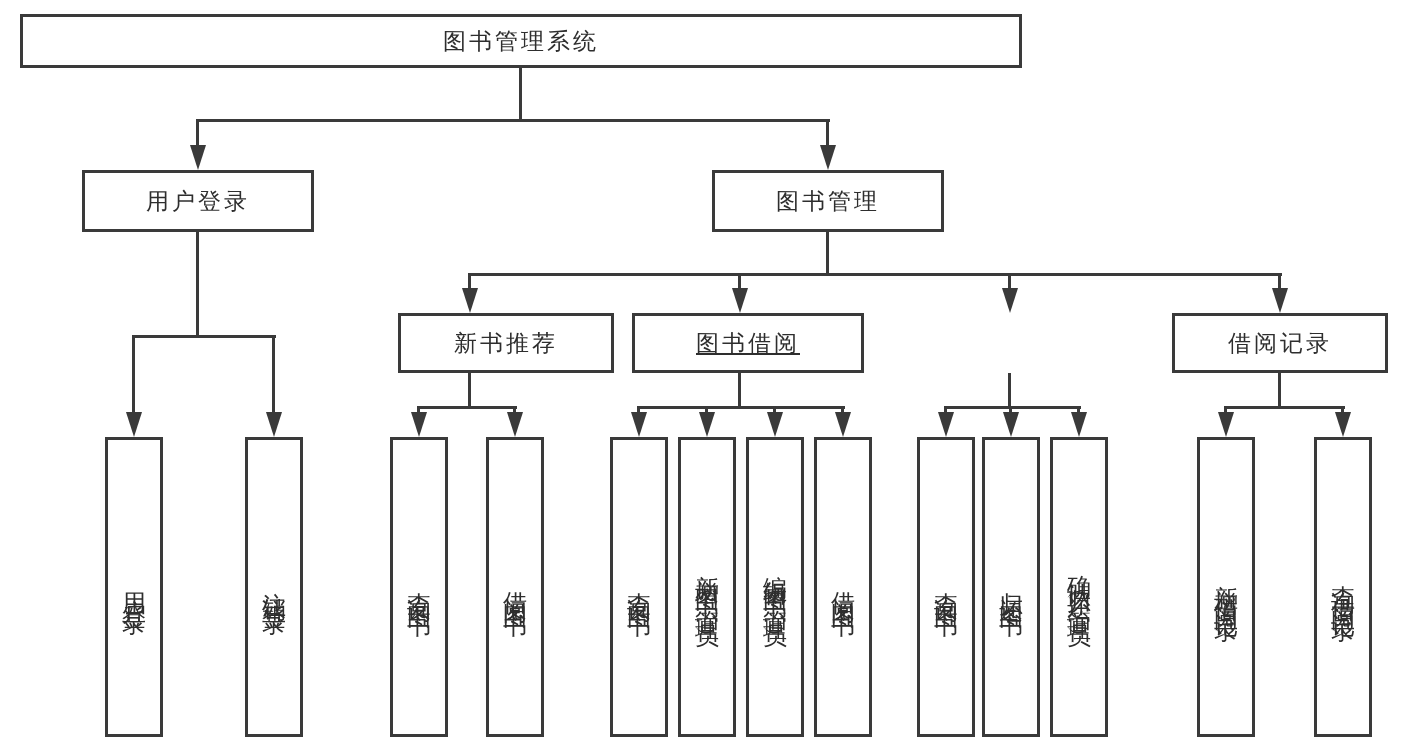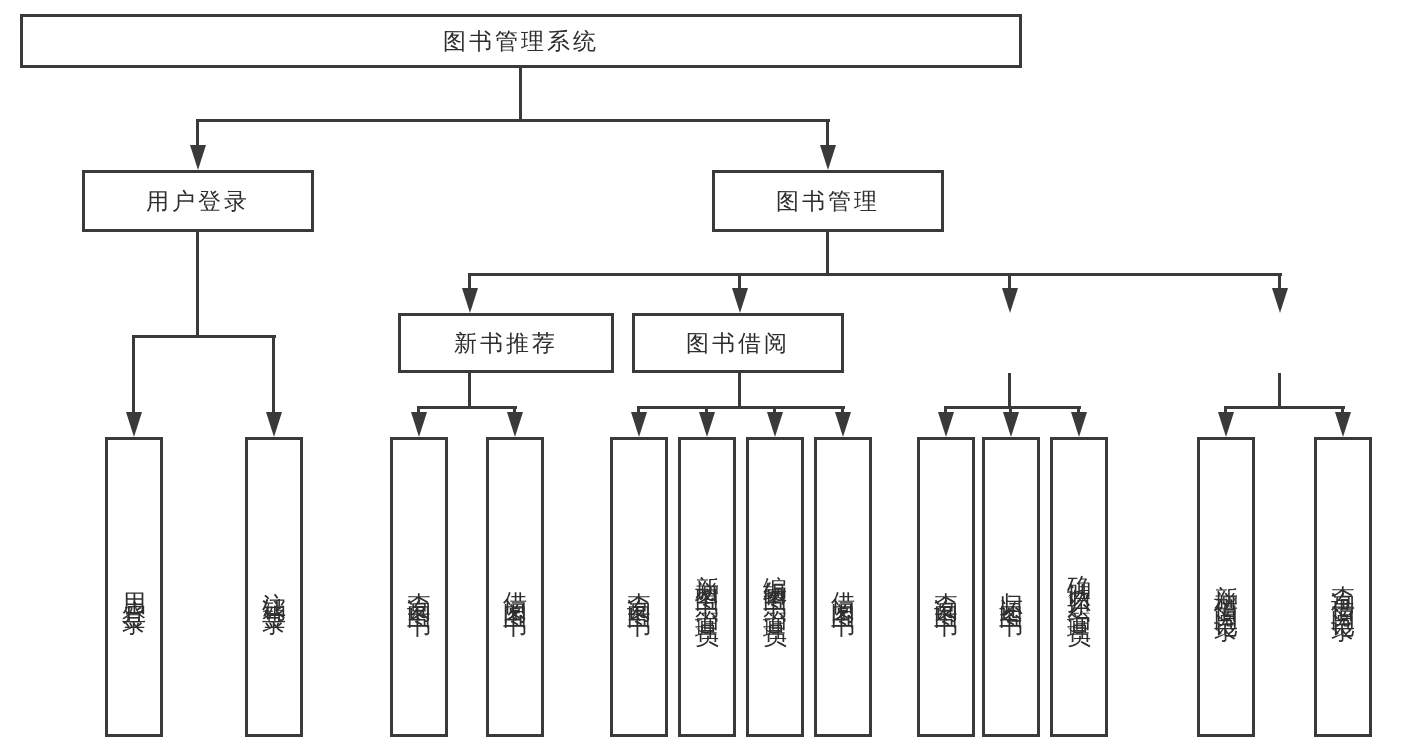--- a/index.html
+++ b/index.html
@@ -99,22 +99,25 @@
   <div class="line vline" style="left:1008px;top:273px;height:18px;"></div>
   <div class="line vline" style="left:1278px;top:273px;height:18px;"></div>
   <div class="arrow" style="left:462px;top:288px;"></div>
   <div class="arrow" style="left:732px;top:288px;"></div>
   <div class="arrow" style="left:1002px;top:288px;"></div>
   <div class="arrow" style="left:1272px;top:288px;"></div>
 
   <div class="hbox" style="left:362px;top:313px;width:216px;height:60px;margin-left:36px;">
     <span>新书推荐</span>
   </div>
-  <div class="hbox" style="left:632px;top:313px;width:212px;height:60px;">
+  <div class="hbox" style="left:632px;top:313px;width:232px;height:60px;text-decoration:underline;">
     <span>图书借阅</span>
+  </div>
+  <div class="hbox" style="left:1172px;top:313px;width:216px;height:60px;">
+    <span>借阅记录</span>
   </div>
 
   <div class="line vline" style="left:468px;top:373px;height:35px;"></div>
   <div class="line hline" style="left:417px;top:406px;width:100px;"></div>
   <div class="line vline" style="left:417px;top:406px;height:9px;"></div>
   <div class="line vline" style="left:513px;top:406px;height:9px;"></div>
   <div class="arrow" style="left:411px;top:412px;"></div>
   <div class="arrow" style="left:507px;top:412px;"></div>
 
   <div class="line vline" style="left:738px;top:373px;height:35px;"></div>

